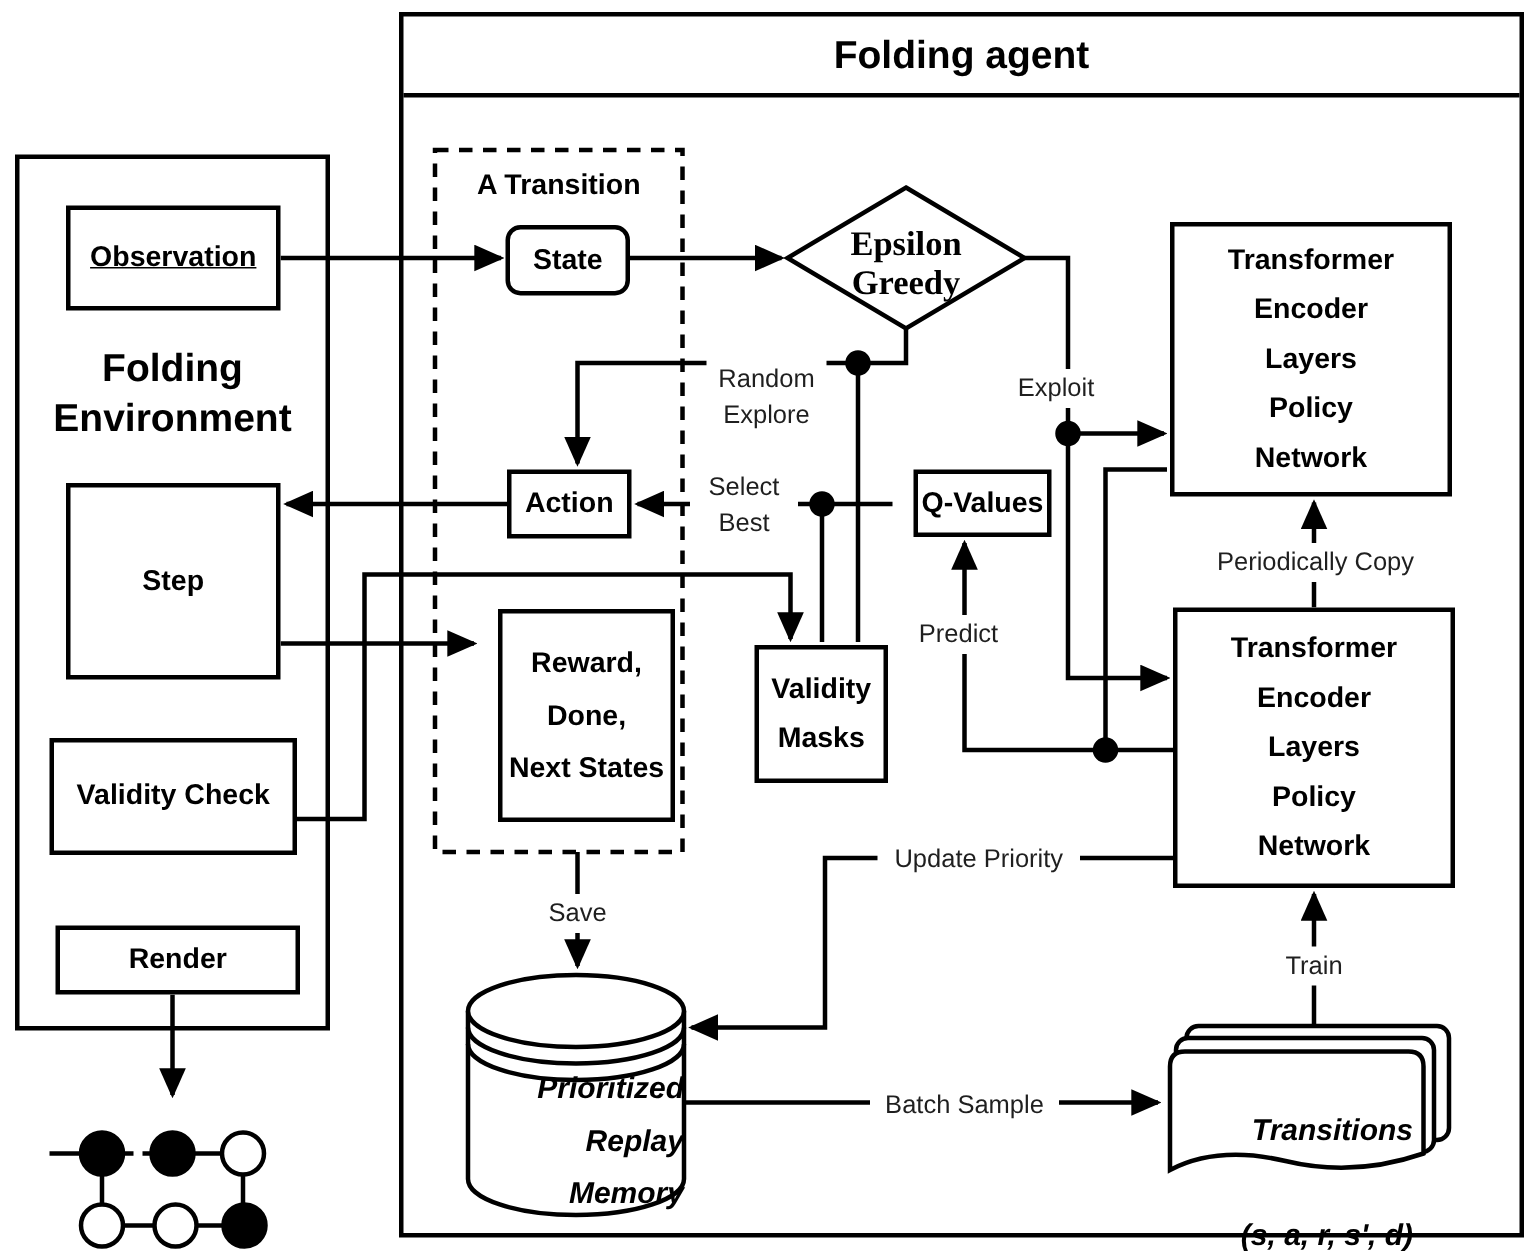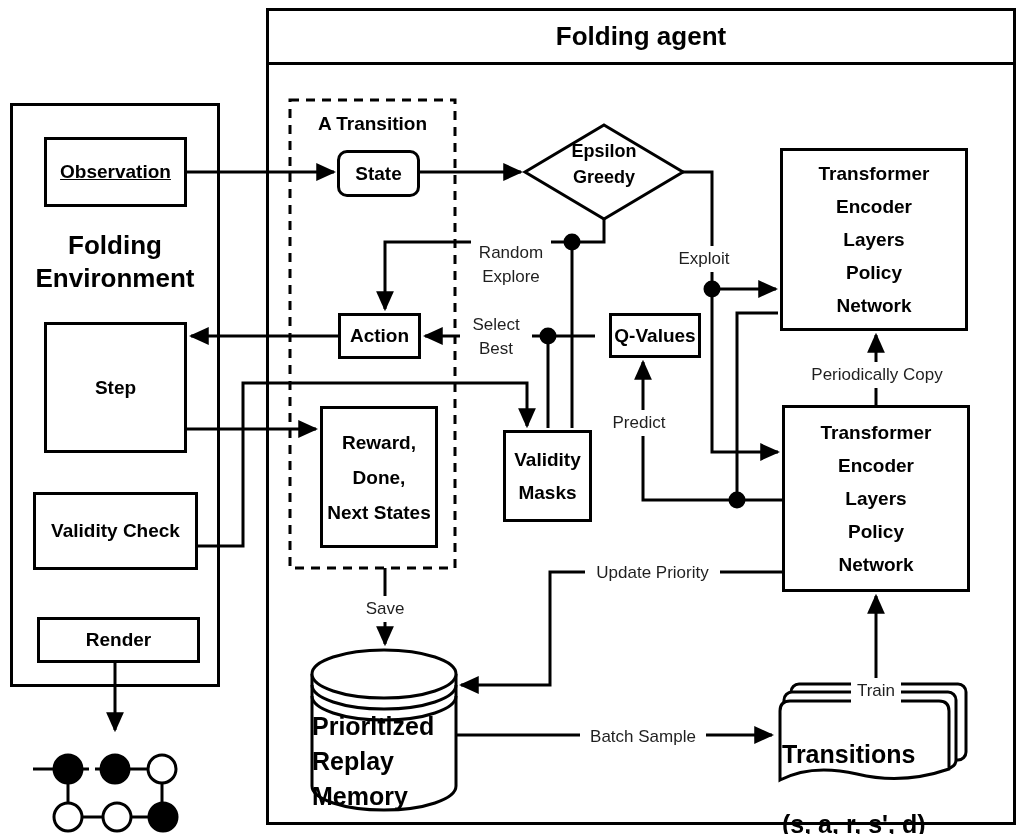--- a/index.html
+++ b/index.html
@@ -40,45 +40,46 @@
     line-height: 1.35;
   }
   .ml { white-space: pre-line; }
   .big-title {
     font-weight: bold;
     font-size: 26px;
     line-height: 33px;
     text-align: center;
   }
   .net-node { line-height: 33px; }
-  .reward-node { line-height: 35px; }
+  .reward-node { line-height: 35px; margin-left: 12px; }
   .free-label {
     position: absolute;
     text-align: center;
     font-weight: bold;
   }
   .elabel {
     position: absolute;
     background: #ffffff;
     color: #1f1f1f;
     font-size: 17px;
     font-weight: normal;
     line-height: 24px;
     text-align: center;
     white-space: pre-line;
     padding: 1px 2px;
     box-sizing: border-box;
   }
   .cyl-label, .doc-label {
     position: absolute;
-    text-align: left;
-    font-weight: bold;
-    font-size: 25px;
+    text-align: right;
+    font-weight: bold;
+    font-size: 20px;
     line-height: 35px;
     white-space: pre-line;
+    font-style: italic;
   }
 </style>
 </head>
 <body>
 
 <div class="stage">
 
   <svg class="links" width="1022" height="834" viewBox="0 0 1022 834">
     <defs>
       <marker id="ah" markerUnits="userSpaceOnUse" markerWidth="20" markerHeight="18" viewBox="0 0 18 16" refX="16" refY="8" orient="auto">
@@ -165,21 +166,21 @@
   <div class="node" style="left:33px; top:492px; width:165px; height:78px;">Validity Check</div>
   <div class="node" style="left:37px; top:617px; width:163px; height:46px;">Render</div>
 
   <div class="free-label" style="left:292px; top:113px; width:161px; font-size:19px;">A Transition</div>
   <div class="node" style="left:337px; top:150px; width:83px; height:47px;border-radius:10px;">State</div>
   <div class="node" style="left:338px; top:313px; width:83px; height:46px;">Action</div>
   <div class="node ml reward-node" style="left:320px; top:406px; width:118px; height:142px;">Reward,
 Done,
 Next States</div>
 
-  <div class="free-label ml" style="left:544px; top:138px; width:120px; font-size:18px; line-height:26px;">Epsilon
+  <div class="free-label ml" style="left:544px; top:150px; width:120px; font-size:23px; line-height:26px;font-family:Liberation Serif, serif;">Epsilon
 Greedy</div>
 
   <div class="node" style="left:595px; top:313px; width:92px; height:45px;margin-left:14px;">Q-Values</div>
   <div class="node ml" style="left:503px; top:430px; width:89px; height:92px; line-height:33px;">Validity
 Masks</div>
   <div class="node ml net-node" style="left:780px; top:148px; width:188px; height:183px;">Transformer
 Encoder
 Layers
 Policy
 Network</div>
@@ -199,16 +200,16 @@
 
   <div class="elabel" style="left:471px; top:240px; width:80px;">Random
 Explore</div>
   <div class="elabel" style="left:460px; top:312px; width:72px;">Select
 Best</div>
   <div class="elabel" style="left:674px; top:246px; width:60px;">Exploit</div>
   <div class="elabel" style="left:606px; top:410px; width:66px;">Predict</div>
   <div class="elabel" style="left:800px; top:362px; width:154px;">Periodically Copy</div>
   <div class="elabel" style="left:585px; top:560px; width:135px;">Update Priority</div>
   <div class="elabel" style="left:359px; top:596px; width:52px;">Save</div>
-  <div class="elabel" style="left:851px; top:631px; width:50px;margin-top:47px;">Train</div>
+  <div class="elabel" style="left:851px; top:631px; width:50px;">Train</div>
   <div class="elabel" style="left:580px; top:724px; width:126px;">Batch Sample</div>
 
 </div>
 
 </body></html>

